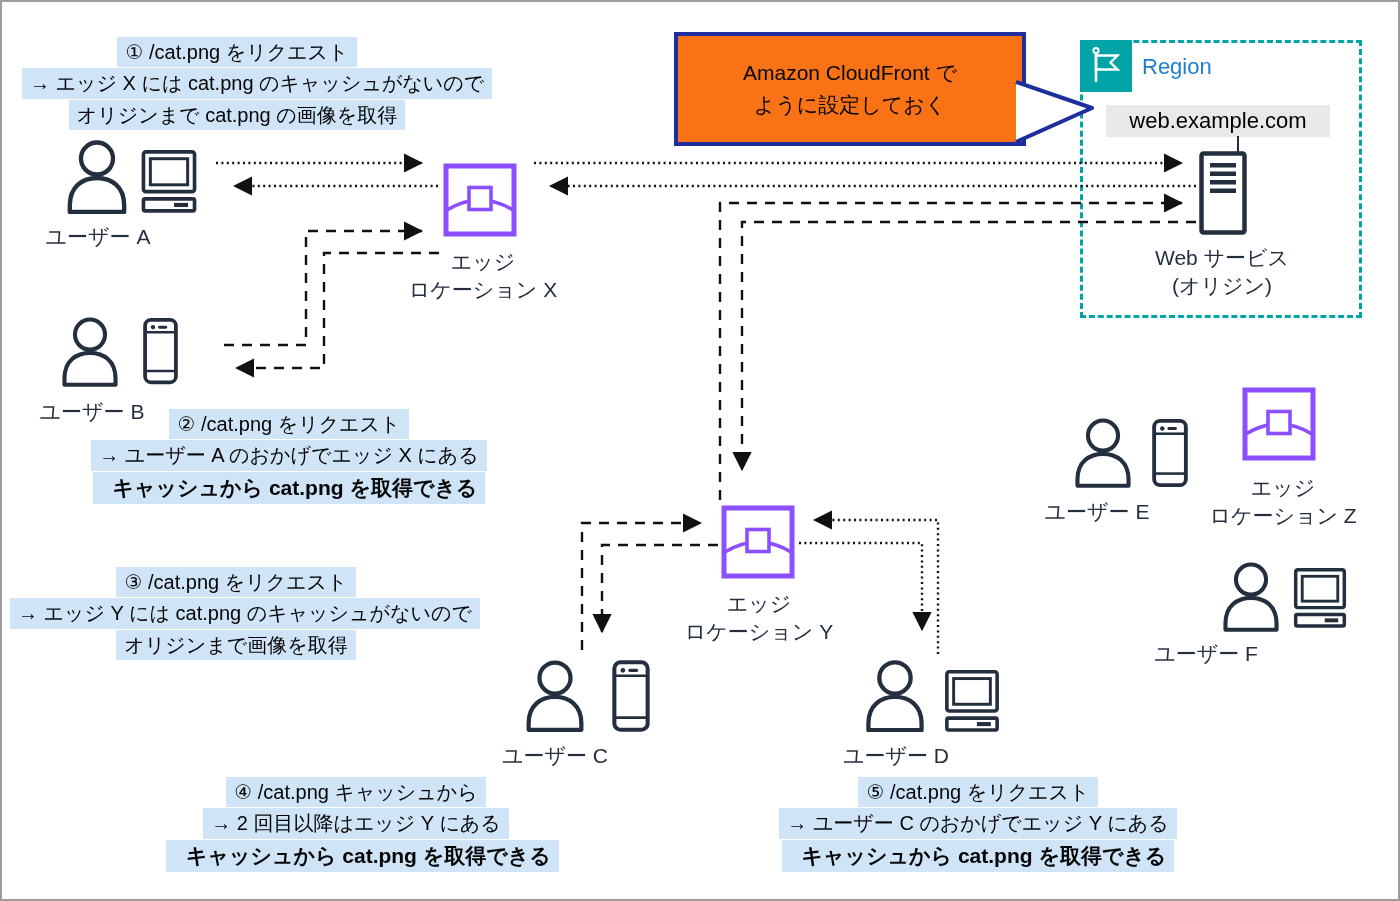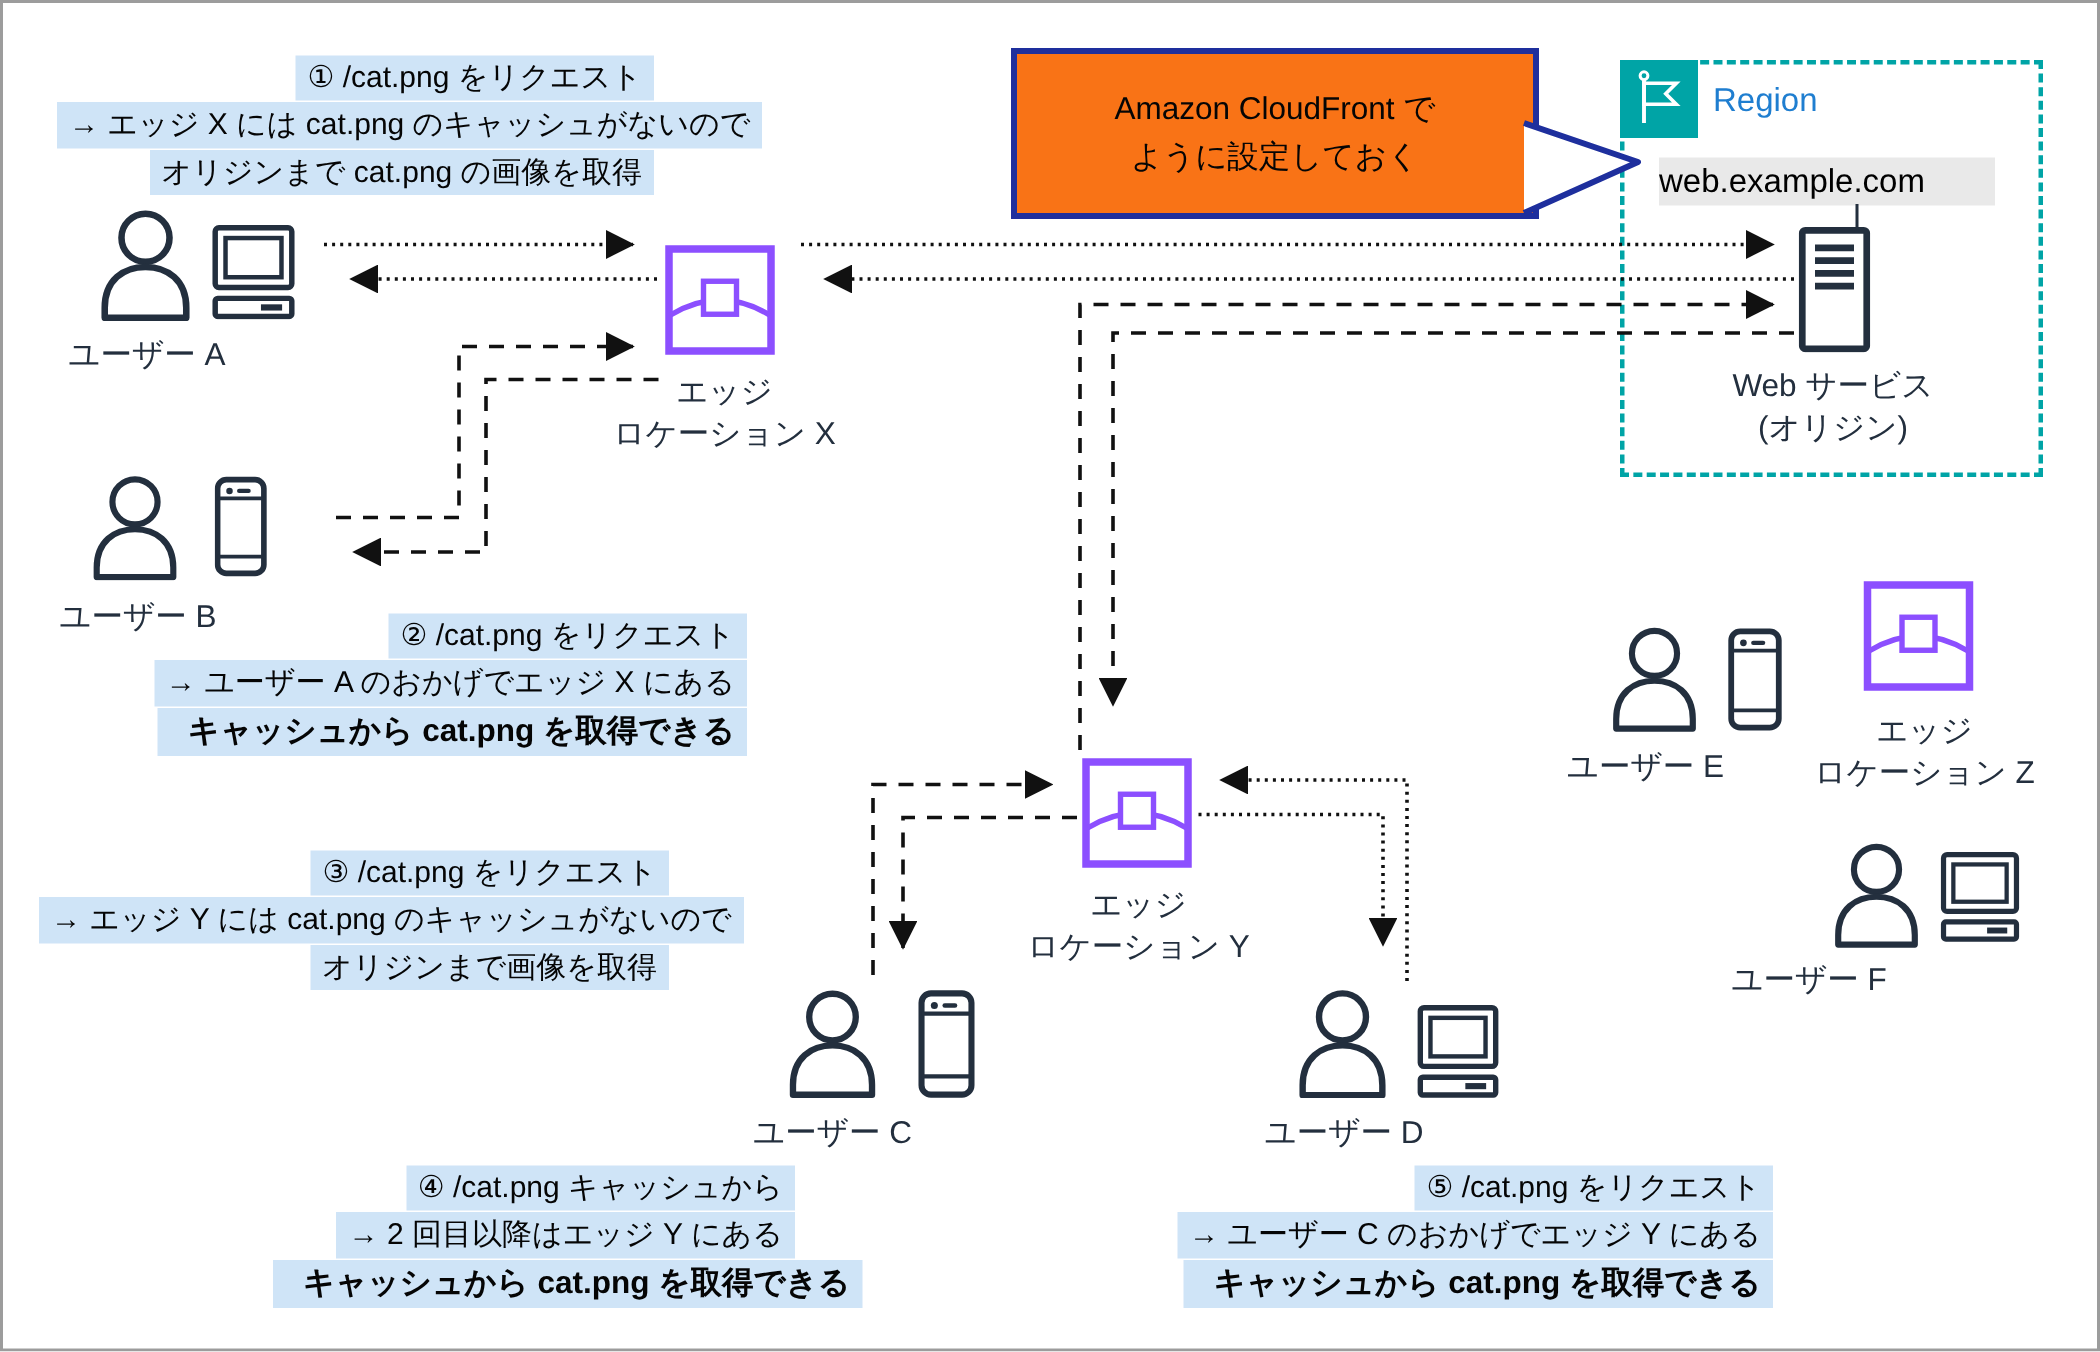--- a/index.html
+++ b/index.html
@@ -3,38 +3,38 @@
 <meta charset="utf-8">
 <style>
   html,body{margin:0;padding:0;background:#ffffff;}
   #canvas{
     position:relative;width:1400px;height:901px;box-sizing:border-box;
     border:2px solid #9c9c9c;background:#ffffff;overflow:hidden;
     font-family:"Liberation Sans","DejaVu Sans",sans-serif;color:#232f3e;
   }
   
   .ann{position:absolute;text-align:center;font-size:20px;line-height:1.32;color:#050505;}
-  .ann .row{margin:1px 16px;text-align:right;}
+  .ann .row{margin:1px 0;}
   .ann .hl{display:inline-block;background:#cfe4f7;padding:2px 8px;white-space:nowrap;}
   .ann .b{font-weight:bold;font-size:21px;padding-left:20px;}
   
   .nlabel{position:absolute;font-size:21px;color:#232f3e;text-align:center;white-space:nowrap;line-height:28px;}
   
   #callout{
     position:absolute;left:672px;top:30px;width:344px;height:106px;
     border:4px solid #1e2f9d;background:#f97316;display:flex;flex-direction:column;
     justify-content:center;align-items:center;font-size:21px;line-height:32px;
     color:#050505;text-align:center;z-index:3;
   }
   
   #region{position:absolute;left:1078px;top:38px;width:282px;height:278px;
     border:3px dashed #00a4a6;box-sizing:border-box;z-index:1;}
   #region-label{position:absolute;left:1140px;top:52px;font-size:22px;color:#1f7ed0;z-index:2;}
   #domain-box{position:absolute;left:1104px;top:103px;width:224px;height:32px;background:#e9e9e9;
-    font-size:22px;color:#000;text-align:left;line-height:32px;z-index:2;}
+    font-size:22px;color:#000;text-align:center;line-height:32px;z-index:2;}
   .icon{position:absolute;z-index:2;}
   #overlay{position:absolute;left:0;top:0;z-index:10;pointer-events:none;}
   .dotted{fill:none;stroke:#111111;stroke-width:2.4;stroke-dasharray:2 3.4;}
   .dashed{fill:none;stroke:#111111;stroke-width:2.4;stroke-dasharray:10 8;}
 </style>
 </head>
 <body>
 
 <div id="canvas">
 

